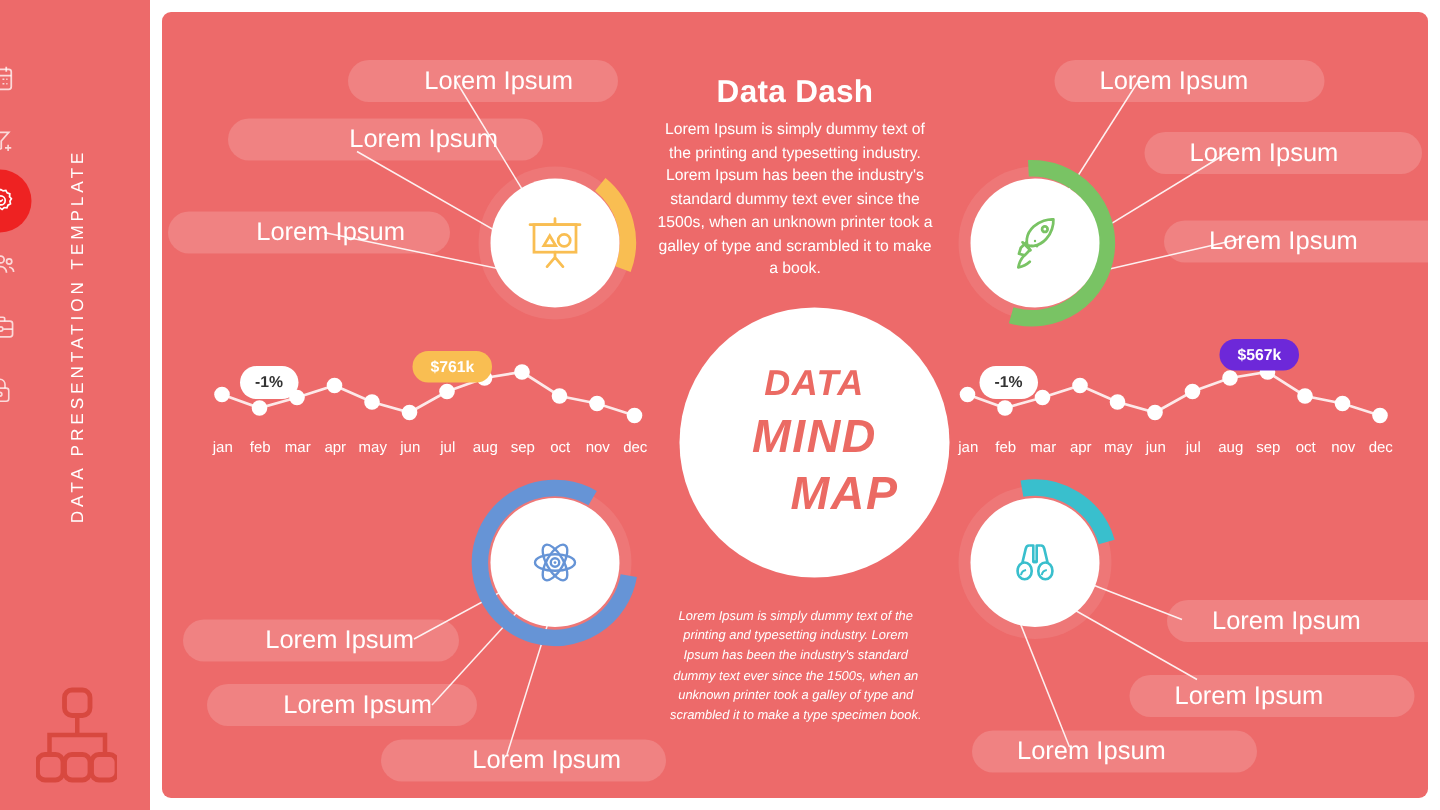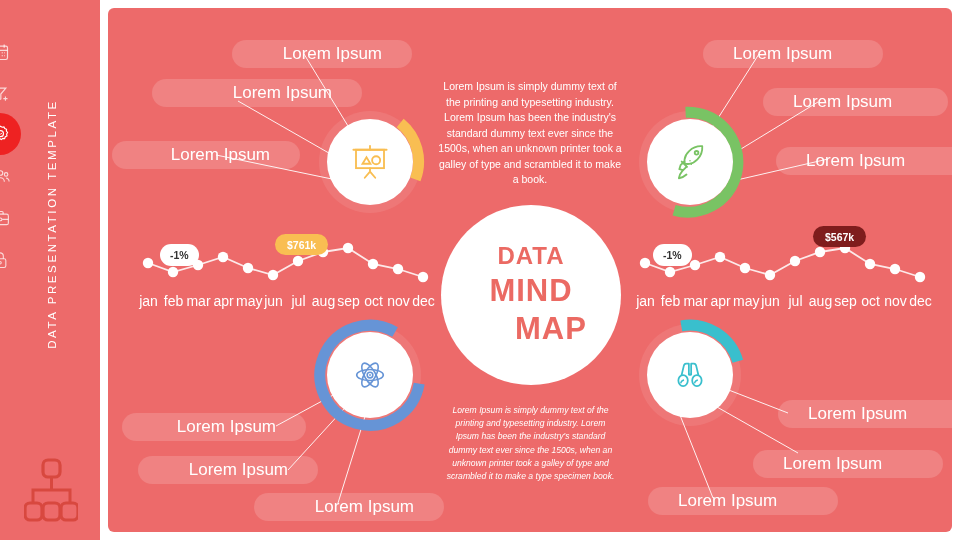--- a/index.html
+++ b/index.html
@@ -40,21 +40,21 @@
   .node svg.ring{position:absolute;left:0;top:0;}
 
   
   .dash-title{position:absolute;color:#ffffff;font-size:21px;font-weight:bold;text-align:center;width:300px;letter-spacing:.2px;}
   .dash-body{position:absolute;color:#ffffff;font-size:10.5px;line-height:1.48;text-align:center;width:190px;}
   .foot-body{position:absolute;color:#ffffff;font-size:8.6px;line-height:1.54;text-align:center;width:175px;font-style:italic;}
 
   
   .spark{position:absolute;width:300px;height:80px;}
   .months{position:absolute;top:58px;left:0;width:300px;display:flex;justify-content:space-between;
-    color:#ffffff;font-size:14px;}
+    color:#ffffff;font-size:10px;}
   .months span{width:25px;text-align:center;}
   .badge{position:absolute;height:21px;border-radius:11px;display:flex;align-items:center;justify-content:center;
     color:#ffffff;font-size:10.5px;font-weight:bold;padding:0 12px;}
   .tag{position:absolute;height:22px;border-radius:11px;background:#ffffff;display:flex;align-items:center;
     justify-content:center;color:#333333;font-size:10.5px;font-weight:bold;padding:0 10px;}
 </style>
 </head>
 <body>
 
 <div id="stage">
@@ -141,20 +141,21 @@
         <line x1="262" y1="367" x2="168" y2="418"></line>
         <line x1="255" y1="380" x2="180" y2="462"></line>
         <line x1="264" y1="386" x2="230" y2="495"></line>
 
         <line x1="582" y1="367" x2="680" y2="405"></line>
         <line x1="572" y1="378" x2="690" y2="445"></line>
         <line x1="562" y1="382" x2="605" y2="490"></line>
       </g>
     </svg>
 
+    <div class="dash-title" style="left:272px;top:42px;">Data Dash</div>
     <div class="dash-body" style="left:327px;top:71px;">Lorem Ipsum is simply dummy text of the printing and typesetting industry. Lorem Ipsum has been the industry's standard dummy text ever since the 1500s, when an unknown printer took a galley of type and scrambled it to make a book.</div>
     <div class="foot-body" style="left:335px;top:396px;">Lorem Ipsum is simply dummy text of the printing and typesetting industry. Lorem Ipsum has been the industry's standard dummy text ever since the 1500s, when an unknown printer took a galley of type and scrambled it to make a type specimen book.</div>
 
     <div class="pill l" style="left:124px;top:32px;width:150px;">
       <span>Lorem Ipsum</span>
       </div>
     <div class="pill l" style="left:44px;top:71px;width:180px;">
       <span>Lorem Ipsum</span>
       </div>
     <div class="pill l" style="left:4px;top:133px;width:158px;">
@@ -252,21 +253,21 @@
           <path d="M19.5 11c-1.6 0-2.3 1.2-2.6 2.6l-2.6 11"></path>
           <path d="M28.5 11c1.6 0 2.3 1.2 2.6 2.6l2.6 11"></path>
           <path d="M22.7 23.5h2.6"></path>
           <ellipse cx="16.1" cy="30.4" rx="5.4" ry="6.4"></ellipse>
           <ellipse cx="31.9" cy="30.4" rx="5.4" ry="6.4"></ellipse>
           <path d="M13.3 33.6c.4-2.1 2-3.6 3.9-3.9M29.1 33.6c.4-2.1 2-3.6 3.9-3.9" stroke-width="1.5"></path>
         </svg>
       </div>
     </div>
 
-    <div class="hub" style="left:333px;top:197px;width:180px;height:180px;">
+    <div class="hub" style="left:345px;top:197px;width:180px;height:180px;font-style:italic;">
       <div class="l1">DATA</div>
       <div class="l2">MIND</div>
       <div class="l3">MAP</div>
     </div>
 
     <div class="spark" style="left:28px;top:227px;">
       <div class="badge" style="left:139px;top:-1px;background:#F9BE52;">
         <span>$761k</span>
       </div>
       <div class="tag" style="left:24px;top:9px;">
@@ -299,21 +300,21 @@
         <span>jul</span>
         <span>aug</span>
         <span>sep</span>
         <span>oct</span>
         <span>nov</span>
         <span>dec</span>
       </div>
     </div>
 
     <div class="spark" style="left:525px;top:227px;">
-      <div class="badge" style="left:180px;top:-9px;background:#7f1d1d;">
+      <div class="badge" style="left:180px;top:-9px;background:#6d28d9;">
         <span>$567k</span>
       </div>
       <div class="tag" style="left:20px;top:9px;">
         <span>-1%</span>
       </div>
       <svg width="300" height="58" viewBox="0 0 300 58">
         <polyline points="12,28 37,37 62,30 87,22 112,33 137,40 162,26 187,17 212,13 237,29 262,34 287,42" fill="none" stroke="#ffffff" stroke-width="1.8" opacity=".85"></polyline>
         <g fill="#ffffff">
           <circle cx="12" cy="28" r="5.2"></circle>
             <circle cx="37" cy="37" r="5.2"></circle>

